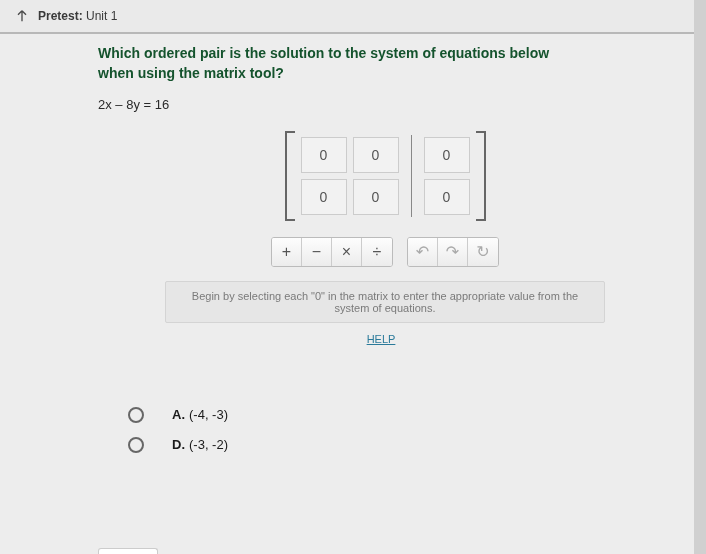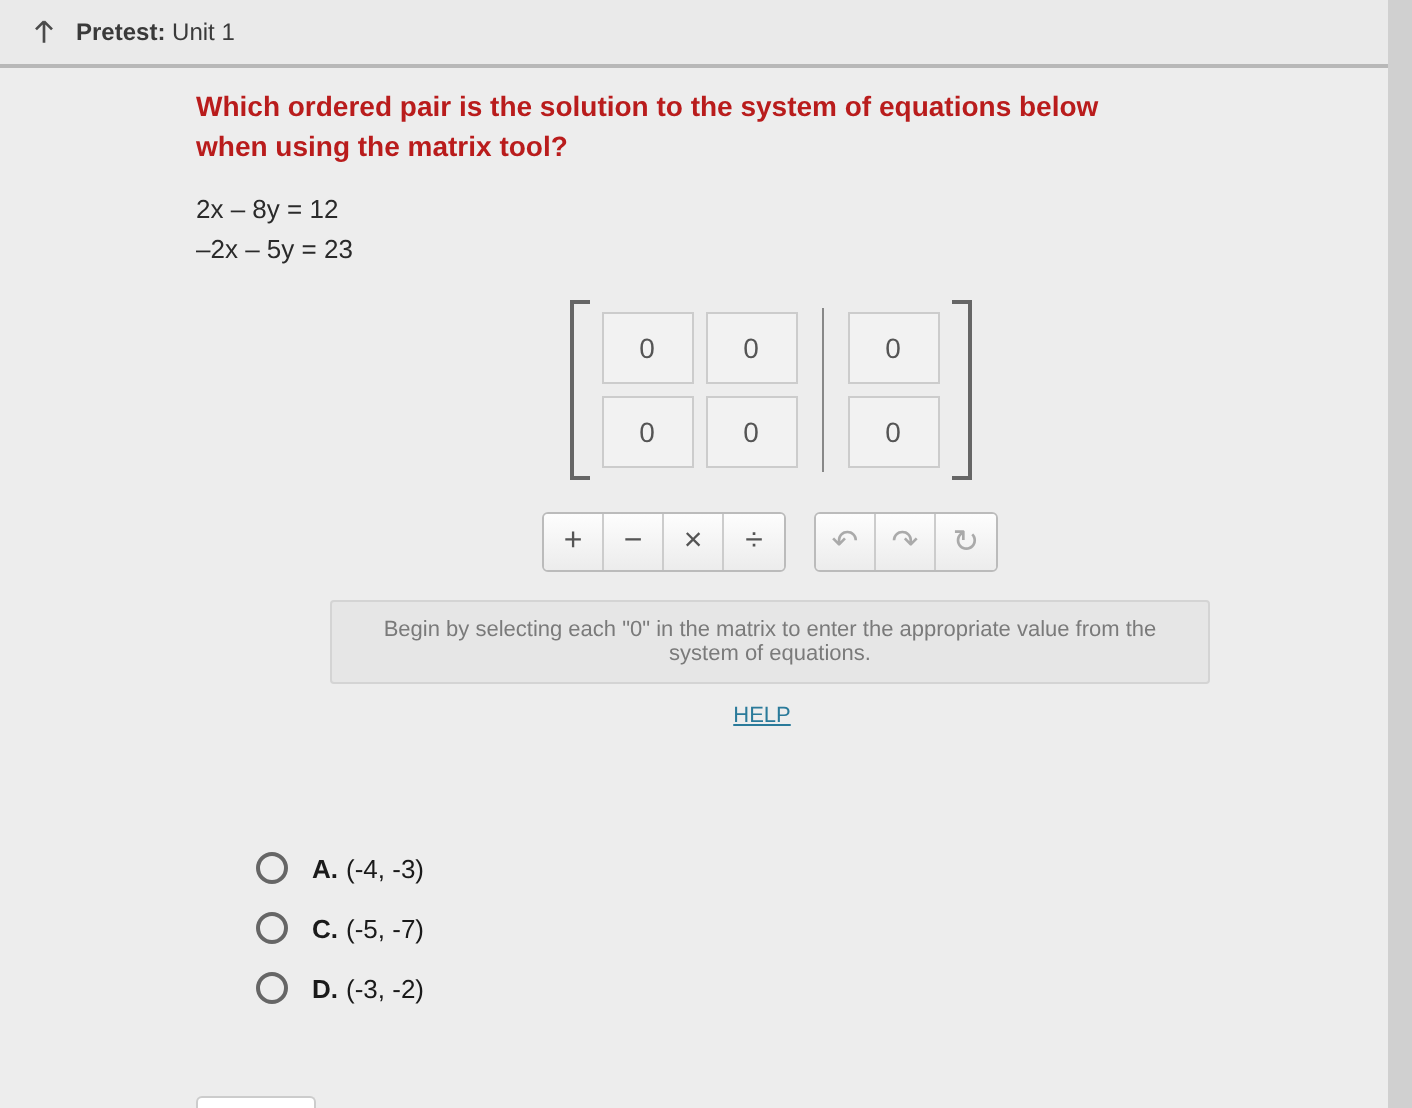--- a/index.html
+++ b/index.html
@@ -28,21 +28,21 @@
       margin-right: 8px;
       color: #4a4a4a;
     }
     .header-title { font-size: 12px; color: #3a3a3a; }
     .header-title b { font-weight: 700; }
     .content {
       padding: 10px 22px 0 98px;
     }
     .question {
       font-size: 14px;
-      color: #b91c1c;
+      color: #14532d;
       font-weight: 600;
       line-height: 1.4;
       margin-bottom: 12px;
       max-width: 480px;
     }
     .equations {
       font-size: 13px;
       color: #2a2a2a;
       line-height: 1.5;
       margin-bottom: 18px;
@@ -158,21 +158,21 @@
       color: #2a7a9a;
       text-decoration: underline;
       cursor: pointer;
     }
     .answers {
       padding-left: 30px;
     }
     .answer {
       display: flex;
       align-items: center;
-      gap: 12px;
+      gap: 28px;
       margin-bottom: 14px;
       cursor: pointer;
     }
     .radio {
       width: 16px; height: 16px;
       border: 2px solid #666;
       border-radius: 50%;
       flex-shrink: 0;
     }
     .answer-label {
@@ -202,22 +202,21 @@
     </svg>
     <span class="header-title">
       <b>Pretest:</b><span> Unit 1</span>
     </span>
   </div>
 
   <div class="content">
     <div class="question">Which ordered pair is the solution to the system of equations below when using the matrix tool?</div>
 
     <div class="equations">
-      <div>2x – 8y = 12</div>
-      <div>–2x – 5y = 23</div>
+      <div>2x – 8y = 16</div>
     </div>
 
     <div class="matrix-area">
       <div class="matrix-wrap">
         <div class="bracket bracket-left"></div>
         <div class="matrix-cells">
           <div class="cell">0</div>
           <div class="cell">0</div>
           <div class="cell">0</div>
           <div class="cell">0</div>
@@ -252,23 +251,19 @@
       <span class="help-link">HELP</span>
     </div>
 
     <div class="answers">
       <div class="answer">
         <div class="radio"></div>
         <div class="answer-label"><b>A.</b><span>(-4, -3)</span></div>
       </div>
       <div class="answer">
         <div class="radio"></div>
-        <div class="answer-label"><b>C.</b><span>(-5, -7)</span></div>
-      </div>
-      <div class="answer">
-        <div class="radio"></div>
         <div class="answer-label"><b>D.</b><span>(-3, -2)</span></div>
       </div>
     </div>
   </div>
 </div>
 
 <div class="bottom-stub"></div>
 
 </body></html>

